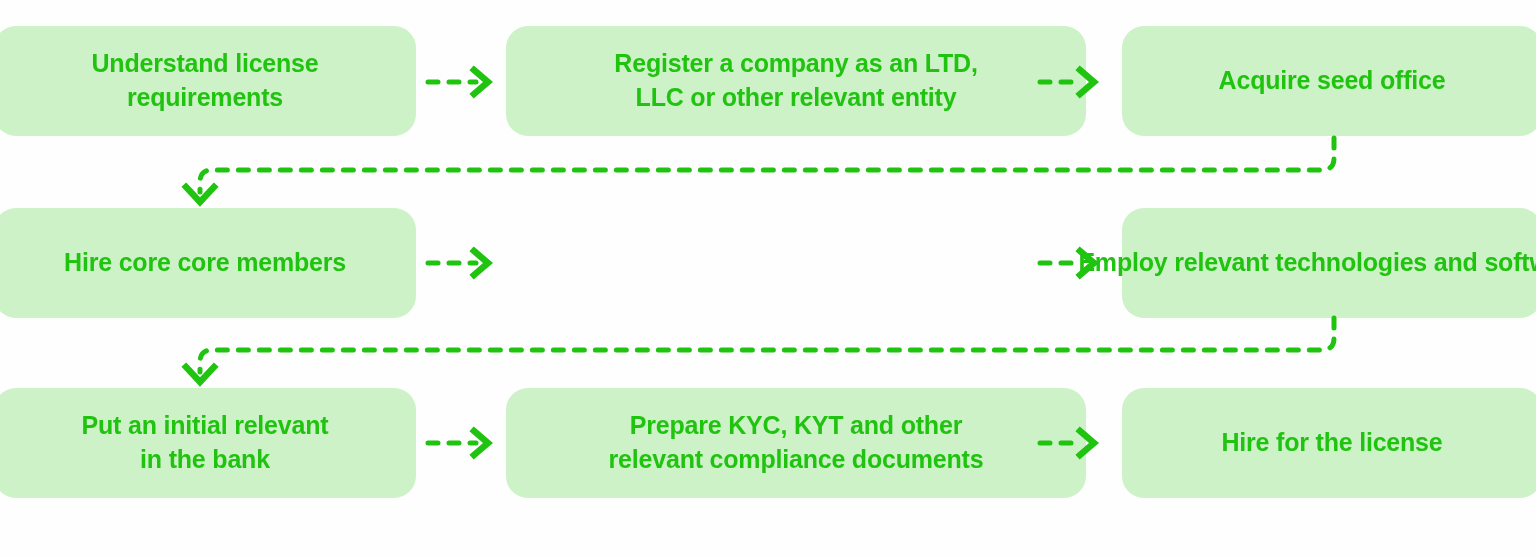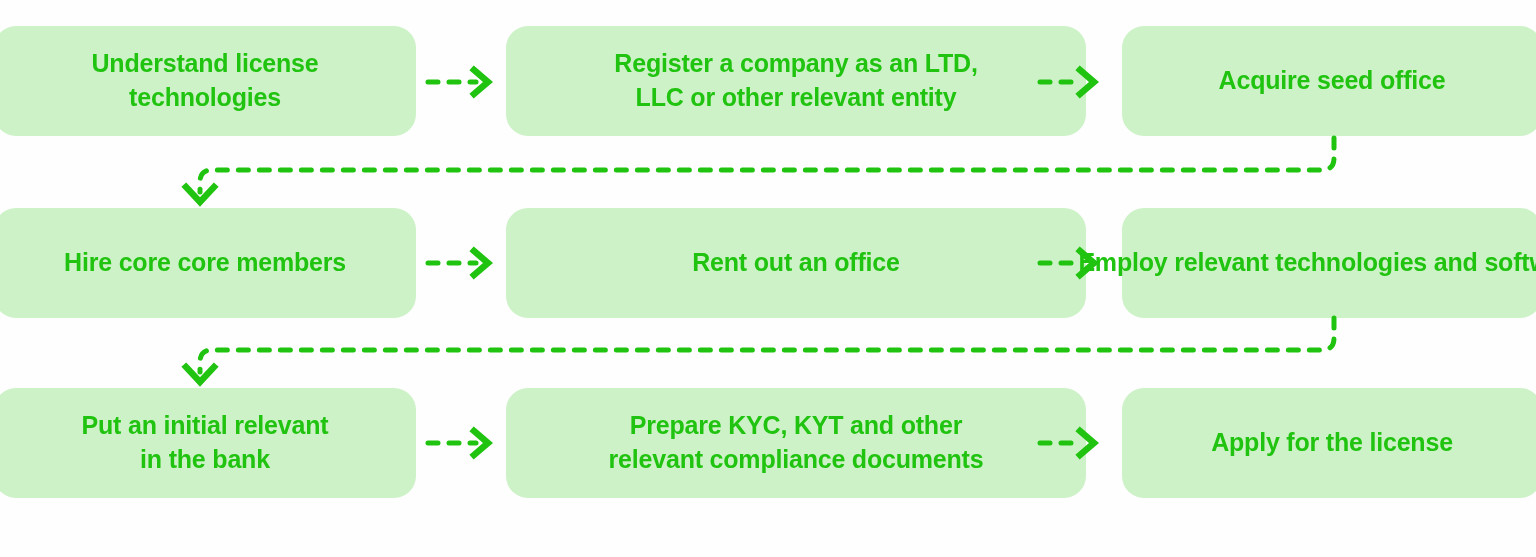--- a/index.html
+++ b/index.html
@@ -79,57 +79,54 @@
     stroke-linejoin: miter;
   }
 </style>
 </head>
 <body>
 
 <div id="flow-root">
 
   <div class="node row1 col1">
     <span class="node-label">Understand license
-technologies</span>
+requirements</span>
   </div>
 
   <div class="node row1 col2">
     <span class="node-label">Register a company as an LTD,
 LLC or other relevant entity</span>
   </div>
 
   <div class="node row1 col3">
     <span class="node-label">Acquire seed office</span>
   </div>
 
   <div class="node row2 col1">
     <span class="node-label">Hire core core members</span>
   </div>
 
-  <div class="node row2 col2">
-    <span class="node-label">Rent out an office</span>
-  </div>
 
   <div class="node row2 col3">
     <span class="node-label overflow-label">Employ relevant
 technologies and software</span>
   </div>
 
   <div class="node row3 col1">
     <span class="node-label">Put an initial relevant
 in the bank</span>
   </div>
 
   <div class="node row3 col2">
     <span class="node-label">Prepare KYC, KYT and other
 relevant compliance documents</span>
   </div>
 
   <div class="node row3 col3">
-    <span class="node-label">Apply for the license</span>
+    <span class="node-label">Hire for the license</span>
   </div>
 
   <svg id="connectors" viewBox="0 0 1536 557">
 
     <g>
       <path class="dash-line" d="M 428 82 L 476 82"></path>
       <path class="chev" d="M 474 70 L 488 82 L 474 94"></path>
     </g>
 
     <g>

